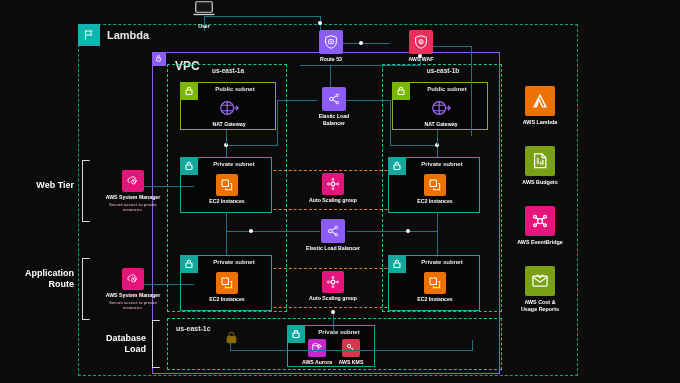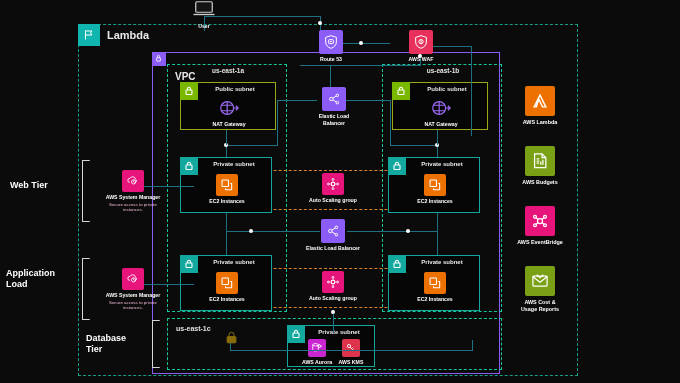--- a/index.html
+++ b/index.html
@@ -54,21 +54,21 @@
   .badge-priv    { background: #13a89e; left: -1.5px; top: -1.5px; }
 
   
   .ctitle {
     position: absolute;
     color: #e8e8e8;
     font-weight: bold;
     white-space: nowrap;
   }
   .t-region { font-size: 11px; left: 28px; top: 4px; }
-  .t-vpc    { font-size: 10px; left: 22px; top: 18px; }
+  .t-vpc    { font-size: 12px; left: 22px; top: 6px; }
   .t-az     { font-size: 6.5px; top: 2px; color:#e3e3e3; }
   .t-sub    { font-size: 6px; top: 2.5px; }
 
   
   .node { position: absolute; display: flex; flex-direction: column; align-items: center; }
   .node .tile {
     display: flex; align-items: center; justify-content: center;
     border-radius: 2px;
   }
   .node .tile svg { display: block; }
@@ -102,21 +102,21 @@
     background: #ffffff;
   }
 
   
   .tier-label {
     position: absolute;
     color: #ffffff;
     font-weight: bold;
     font-size: 9px;
     line-height: 1.2;
-    text-align: left;
+    text-align: right;
     white-space: pre-line;
   }
   .bracket { position: absolute; border: 1.2px solid #d8d8d8; border-right: none; border-radius: 1px; }
 
   
   .side-node { position: absolute; display:flex; flex-direction:column; align-items:center; width: 60px; }
   .side-node .tile { width: 30px; height: 30px; display:flex; align-items:center; justify-content:center; border-radius:2px;}
   .side-node .lbl { margin-top:3px; font-size:5.4px; color:#fff; font-weight:bold; text-align:center; line-height:1.3; white-space:pre-line;}
 </style>
 </head>
@@ -473,25 +473,25 @@
     </div>
     <div class="lbl">AWS System Manager</div>
     <div class="sub">Secure access to private
 instances.</div>
   </div>
 
   <div class="tier-label" style="left:10px; top:180px; width:64px;">Web Tier</div>
   <div class="bracket" style="left:82px; top:160px; width:8px; height:62px;"></div>
 
   <div class="tier-label" style="left:6px; top:268px; width:68px;">Application
+Route</div>
+  <div class="bracket" style="left:82px; top:258px; width:8px; height:62px;"></div>
+
+  <div class="tier-label" style="left:86px; top:333px; width:60px;">Database
 Load</div>
-  <div class="bracket" style="left:82px; top:258px; width:8px; height:62px;"></div>
-
-  <div class="tier-label" style="left:86px; top:333px; width:60px;">Database
-Tier</div>
   <div class="bracket" style="left:152px; top:320px; width:8px; height:48px;"></div>
 
   <div class="side-node" style="left:510px; top:86px;">
     <div class="tile" style="background:#ed7100;">
       <svg viewBox="0 0 24 24" width="20" height="20" fill="none" stroke="#fff" stroke-width="1.7">
         <path d="M5 19 12 5l7 14h-4L10.6 9.8 7.6 19z"></path>
       </svg>
     </div>
     <div class="lbl">AWS Lambda</div>
   </div>

